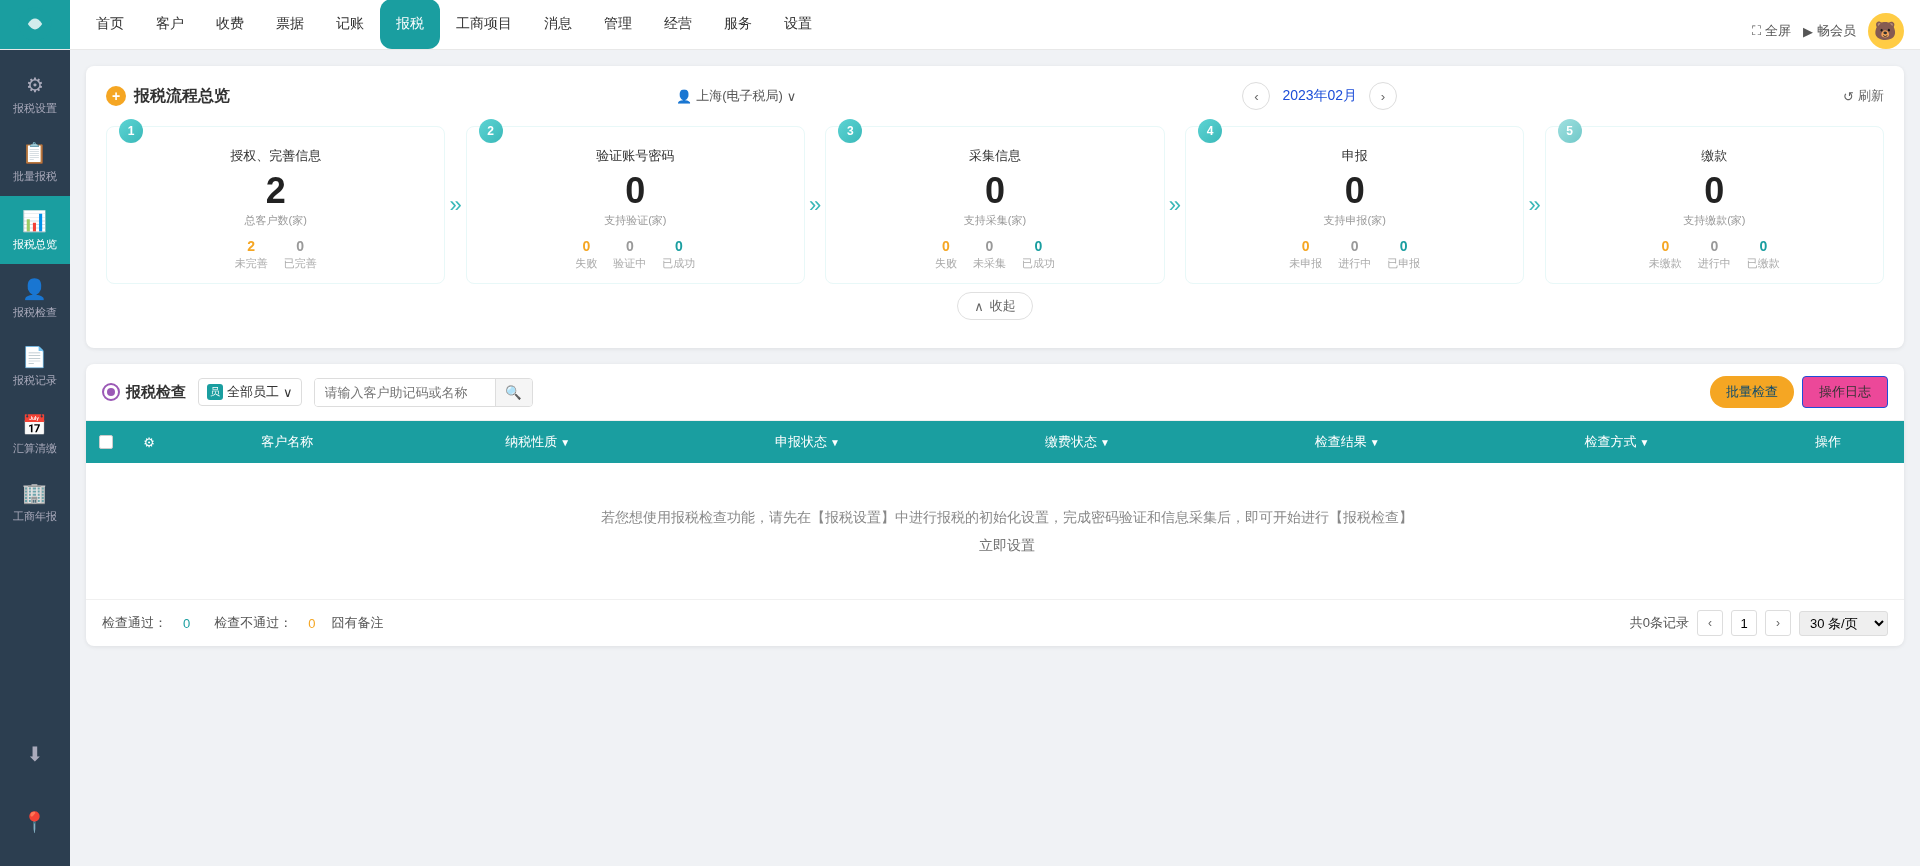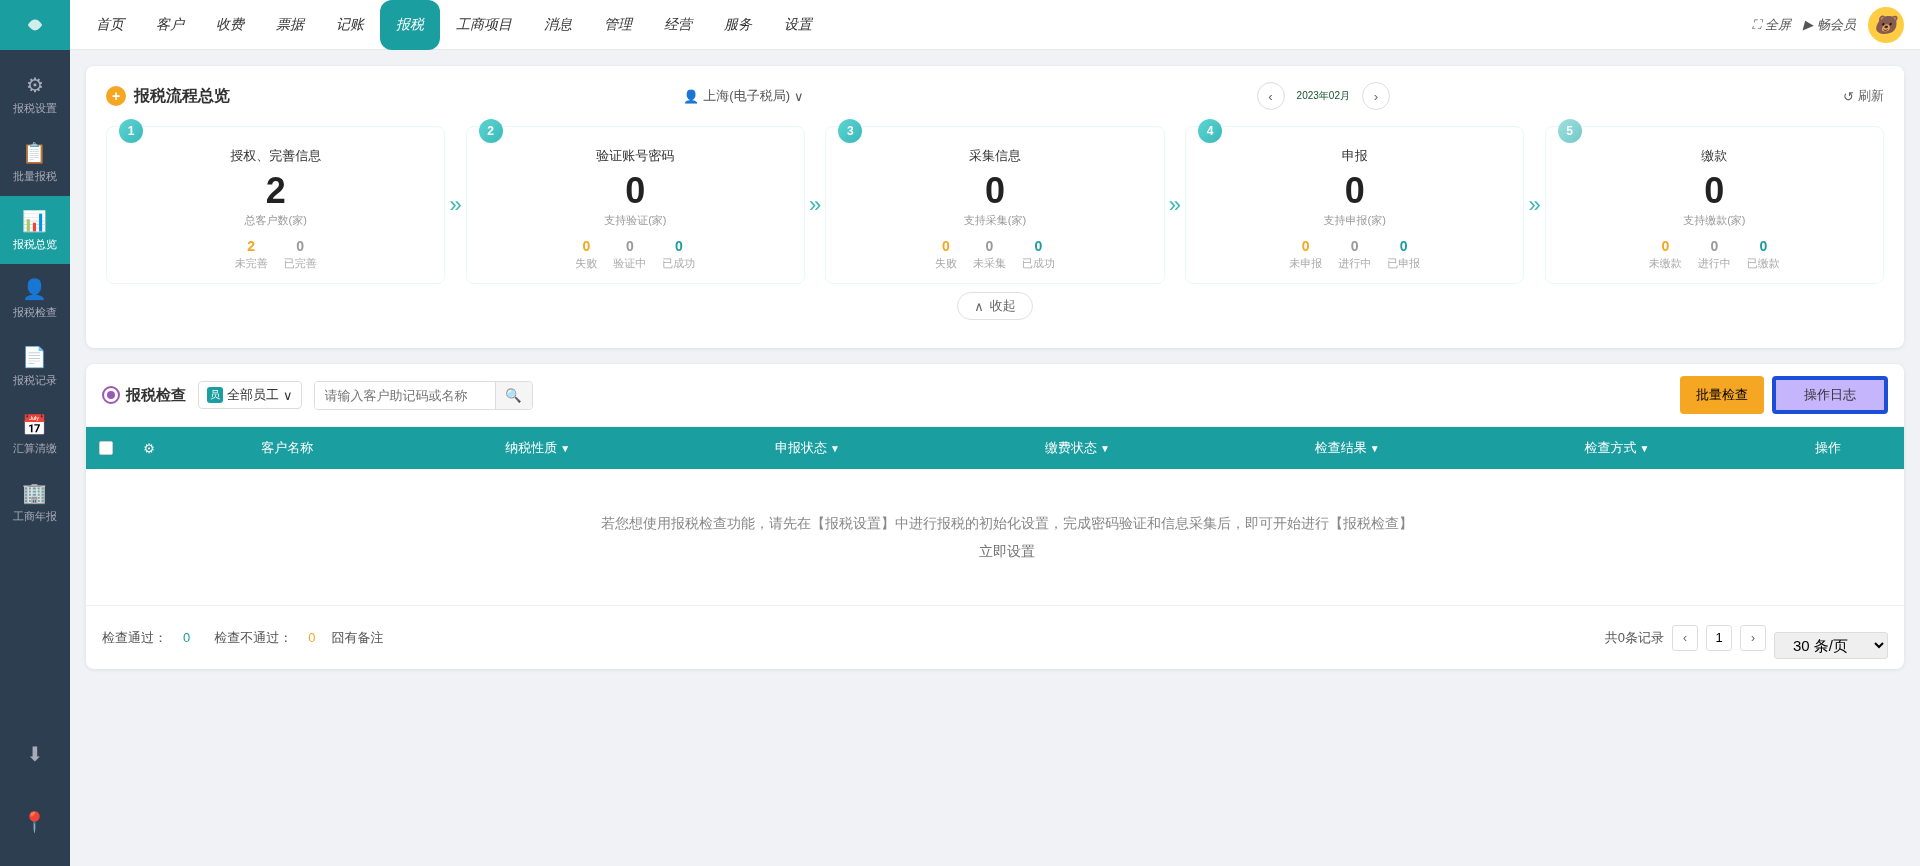--- a/index.html
+++ b/index.html
@@ -3,25 +3,24 @@
   <meta charset="utf-8">
   <style>
     * { box-sizing: border-box; margin: 0; padding: 0; }
     body { font-family: 'Microsoft YaHei', Arial, sans-serif; font-size: 13px; background: #f0f2f5; display: flex; flex-direction: column; height: 866px; overflow: hidden; }
 
     
     .top-nav {
       background: #fff;
       height: 50px;
       display: flex;
-      align-items: center;
+      align-items: flex-end;
       border-bottom: 1px solid #e8e8e8;
       flex-shrink: 0;
       z-index: 100;
-      font-style: italic;
     }
     .top-nav-logo {
       width: 70px;
       height: 50px;
       background: #1a9ea0;
       display: flex;
       align-items: center;
       justify-content: center;
       flex-shrink: 0;
     }
@@ -174,21 +173,21 @@
       height: 28px;
       border-radius: 50%;
       border: 1px solid #ddd;
       background: #fff;
       cursor: pointer;
       display: flex;
       align-items: center;
       justify-content: center;
       color: #666;
     }
-    .month-text { font-size: 10px; color: #14532d; }
+    .month-text { font-size: 14px; color: #1d4ed8; }
     .refresh-btn {
       display: flex;
       align-items: center;
       gap: 4px;
       cursor: pointer;
       color: #666;
       font-size: 13px;
     }
 
     
@@ -354,33 +353,33 @@
       cursor: pointer;
       color: #666;
     }
     .header-right-btns {
       margin-left: auto;
       display: flex;
       gap: 8px;
     }
     .btn-orange {
       background: #f5a623;
-      color: #000000;
+      color: #0c4a6e;
       border: none;
+      border-radius: 16px;
+      padding: 6px 16px;
+      cursor: pointer;
+      font-size: 13px;
+    }
+    .btn-outline {
+      background: #ec4899;
+      color: #333;
+      border: 1px solid #1d4ed8;
       border-radius: 4px;
       padding: 6px 16px;
-      cursor: pointer;
-      font-size: 13px;
-    }
-    .btn-outline {
-      background: #c4b5fd;
-      color: #333;
-      border: 4px solid #1d4ed8;
-      border-radius: 4px;
-      padding: 6px 28px;
       cursor: pointer;
       font-size: 13px;
     }
 
     
     .tax-table {
       width: 100%;
       border-collapse: collapse;
     }
     .tax-table thead tr {
@@ -478,24 +477,23 @@
       height: 26px;
       background: #fff;
       border: 1px solid #ddd;
       border-radius: 3px;
       text-align: center;
       font-size: 13px;
     }
     .per-page-select {
       border: 1px solid #ddd;
       border-radius: 3px;
-      padding: 3px 14px;
-      font-size: 15px;
-      cursor: pointer;
-      margin-top: 16px;
+      padding: 3px 6px;
+      font-size: 13px;
+      cursor: pointer;
     }
 
     
     .content::-webkit-scrollbar { width: 6px; }
     .content::-webkit-scrollbar-track { background: #f0f0f0; }
     .content::-webkit-scrollbar-thumb { background: #ccc; border-radius: 3px; }
   </style>
 </head>
 <body>
 

